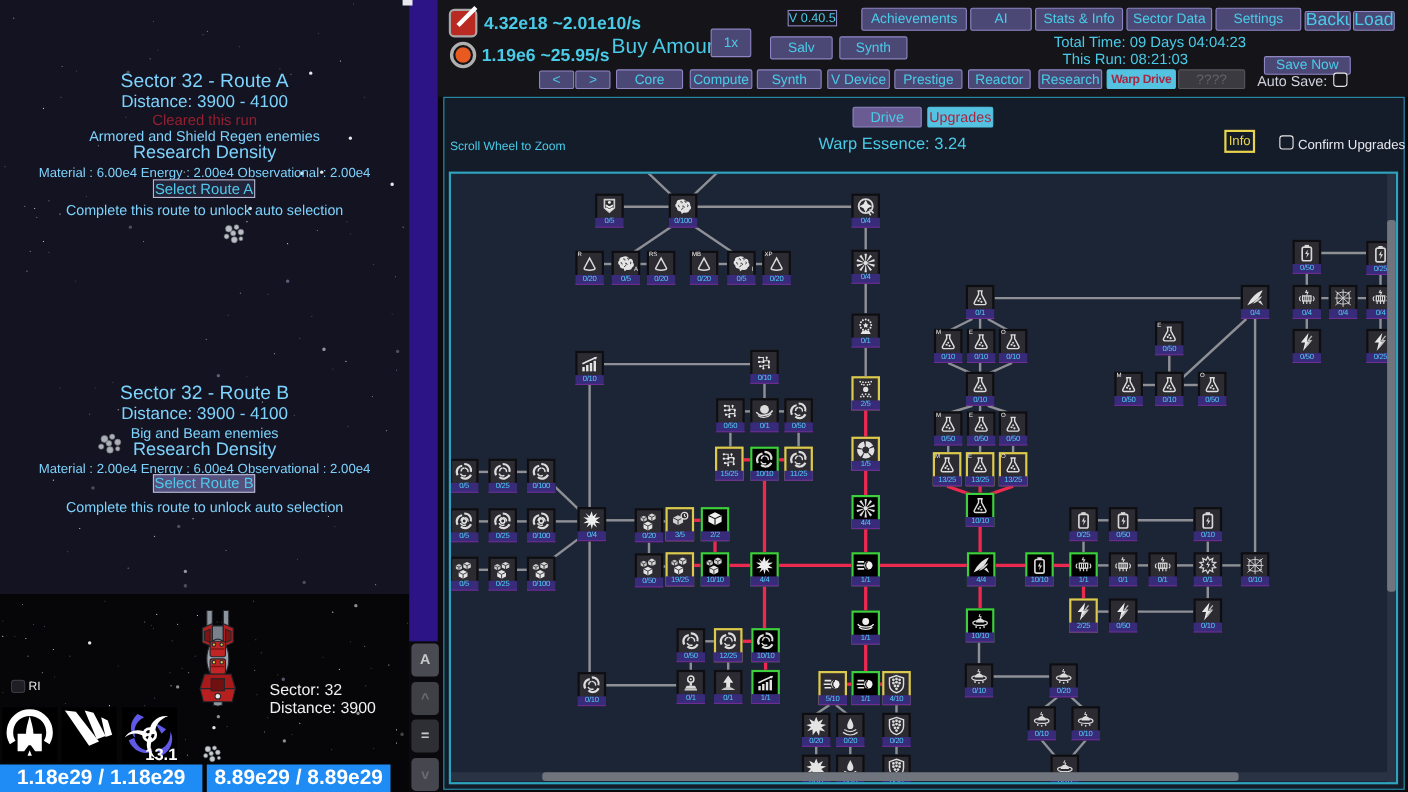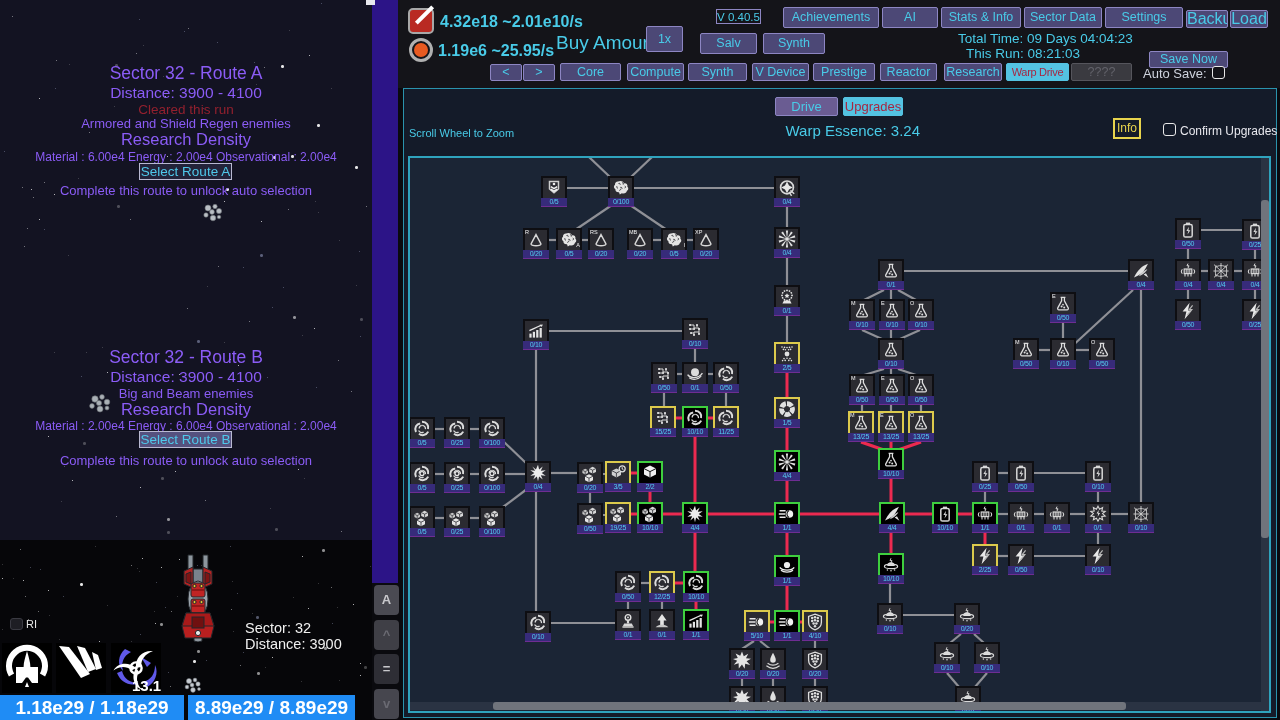--- a/index.html
+++ b/index.html
@@ -1,33 +1,33 @@
 <!DOCTYPE html>
 <html><head><meta charset="utf-8"><style>
 * {margin:0;padding:0;box-sizing:border-box}
 html,body {width:1280px;height:720px;overflow:hidden;background:#0a0a0e;font-family:"Liberation Sans",sans-serif}
 #page {position:absolute;left:0;top:0;width:1280px;height:720px}
 
 #lp {position:absolute;left:0;top:0;width:372px;height:720px;background:#131322;overflow:hidden}
 #lp .black {position:absolute;left:0;top:540px;width:372px;height:180px;background:#060609}
 .st {position:absolute;left:0;top:0;width:1px;height:1px;border-radius:50%}
-.ct {position:absolute;left:0;width:372px;text-align:center;color:#8b5cf6}
+.ct {position:absolute;left:0;width:372px;text-align:center;color:#7dd3fc}
 .rbtn {position:absolute;left:139px;width:93px;height:17px;border:1.5px solid #b9b9d2;color:#4fc8ea;font-size:13.5px;text-align:center;line-height:15px}
 .chk2 {position:absolute;width:13px;height:12px;background:#1e1e24;border:1px solid #3a3a42;border-radius:3px}
 .tile {position:absolute;top:643px;width:50px;height:50px;background:#000}
 .bbar {position:absolute;top:695px;height:25px;background:#1f8cf5;color:#fff;font-size:19px;font-weight:bold;text-align:center;line-height:25px}
 #band {position:absolute;left:372px;top:0;width:26px;height:583px;background:#2c1487}
 #wbox {position:absolute;left:366px;top:0;width:9px;height:5px;background:#e8e8ee}
 .sbtn {position:absolute;left:374px;width:25px;height:30px;border-radius:4px;color:#c8c8cc;text-align:center;font-size:13px;font-weight:bold}
 
 #tb {position:absolute;left:0;top:0;width:1280px;height:104px}
 #tbbg {position:absolute;left:398px;top:0;width:882px;height:88px;background:#141419}
 .tb {position:absolute;background:#4c4876;border:1.5px solid #8d86c3;color:#49cbe8;font-size:12.5px;text-align:center;border-radius:2px;overflow:hidden}
 .tb.sm {font-size:16px}
-.tb.wd {background:#54c3e2;color:#a62742;border-color:#54c3e2;font-weight:normal;font-size:11px;letter-spacing:-.3px}
+.tb.wd {background:#54c3e2;color:#a62742;border-color:#54c3e2;font-weight:bold;font-size:11px;letter-spacing:-.3px}
 .tb.qq {background:#3a3a40;color:#62626a;border-color:#55555c}
 .rtx {position:absolute;color:#49cbe8;font-size:16px;font-weight:bold}
 .cyl {position:absolute;color:#49cbe8}
 .vbox {position:absolute;left:716px;top:9px;width:45px;height:15px;border:1px solid #8d86c3;color:#49cbe8;font-size:11.5px;text-align:center;line-height:14px}
 .chk {position:absolute;width:13px;height:13px;border:1.5px solid #e8e8e8;border-radius:3px;background:#141419}
 .res1 {position:absolute;left:408px;top:8px;width:26px;height:26px;border:2.5px solid #a8a8a8;border-radius:5px;background:#b92a22}
 .res1b {position:absolute;left:413px;top:13px;width:23px;height:4px;background:#fff;transform:rotate(-45deg)}
 .res2 {position:absolute;left:409px;top:38px;width:24px;height:24px;border:3px solid #b0b0b0;border-radius:50%;background:#141419}
 .res2b {position:absolute;left:414px;top:43px;width:14px;height:14px;border-radius:50%;background:#e85a20}
 
@@ -430,21 +430,21 @@
 <div class="tb" style="left:813px;top:63px;width:62px;height:18px;line-height:16px">Prestige</div>
 <div class="tb" style="left:880px;top:63px;width:57px;height:18px;line-height:16px">Reactor</div>
 <div class="tb" style="left:944px;top:63px;width:58px;height:18px;line-height:16px">Research</div>
 <div class="tb wd" style="left:1006px;top:63px;width:63px;height:18px;line-height:16px">Warp Drive</div>
 <div class="tb qq" style="left:1071px;top:63px;width:61px;height:18px;line-height:16px">????</div>
 </div>
 <div id="rp"></div>
 <div class="pb" style="left:775px;top:97px;width:63px;background:#6a5c92;color:#49cbe8">Drive</div>
 <div class="pb" style="left:843px;top:97px;width:60px;background:#54c3e2;color:#a62742;border-color:#54c3e2">Upgrades</div>
 <div class="cyl" style="left:409px;top:127px;font-size:11px">Scroll Wheel to Zoom</div>
-<div class="cyl" style="left:760px;top:122px;font-size:15px;width:160px;text-align:right">Warp Essence: 3.24</div>
+<div class="cyl" style="left:744px;top:122px;font-size:15px;width:160px;text-align:left">Warp Essence: 3.24</div>
 <div style="position:absolute;left:1113px;top:118px;width:28px;height:21px;border:2px solid #e8d44d;color:#e8d44d;font-size:12px;text-align:center;line-height:17px">Info</div>
 <div class="chk" style="left:1163px;top:123px;background:#141b29"></div>
 <div style="position:absolute;left:1180px;top:124px;color:#e8e8ee;font-size:12px;white-space:nowrap">Confirm Upgrades</div>
 <div id="tree"></div>
 <div id="clip">
 <svg class="lines" width="859" height="553">
         <line x1="155" y1="30" x2="198" y2="30" stroke="#8f9096" stroke-width="2.2"></line>
 <line x1="223" y1="30" x2="364" y2="30" stroke="#8f9096" stroke-width="2.2"></line>
 <line x1="200" y1="19" x2="179" y2="-1" stroke="#8f9096" stroke-width="2.2"></line>
 <line x1="221" y1="19" x2="242" y2="-1" stroke="#8f9096" stroke-width="2.2"></line>

